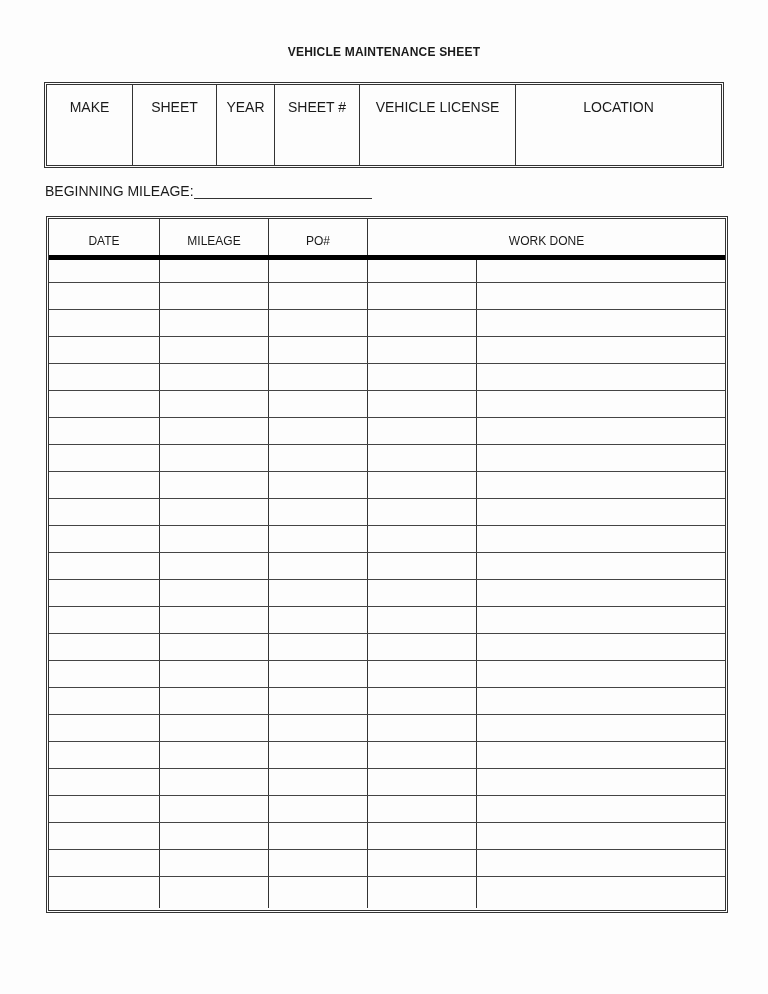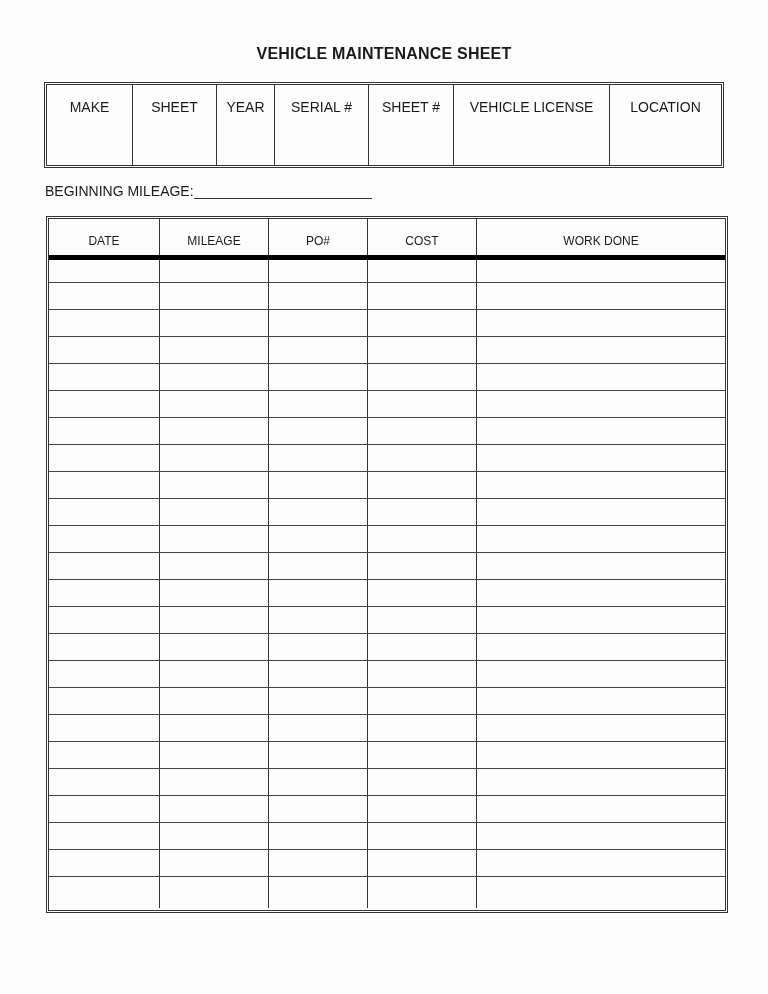--- a/index.html
+++ b/index.html
@@ -1,17 +1,17 @@
 <!DOCTYPE html>
 <html><head>
 <meta charset="utf-8">
 <style>
   html, body { margin:0; padding:0; background:#fdfdfd; }
   body { width:768px; height:994px; position:relative; font-family:"Liberation Sans", sans-serif; color:#1a1a1a; overflow:hidden; }
-  .title { position:absolute; top:45px; left:0; width:768px; text-align:center; font-weight:bold; font-size:16px; letter-spacing:0.2px; }
+  .title { position:absolute; top:45px; left:0; width:768px; text-align:center; font-weight:bold; font-size:12px; letter-spacing:0.2px; }
   .info-table { position:absolute; left:44px; top:82px; width:680px; height:86px; border:3px double #333; box-sizing:border-box; display:flex; }
   .info-col { border-right:1.5px solid #333; box-sizing:border-box; text-align:center; font-size:14px; padding-top:14px; }
   .info-col:last-child { border-right:none; }
   .mileage-line { position:absolute; left:45px; top:183px; font-size:14px; }
   .mileage-line .blank { display:inline-block; width:178px; border-bottom:1px solid #333; height:15px; vertical-align:bottom; }
   .log-table { position:absolute; left:46px; top:216px; width:682px; height:697px; border:3px double #333; box-sizing:border-box; }
   .log-head { display:flex; height:36px; border-bottom:5px solid #000; box-sizing:content-box; }
   .log-head .hc { border-right:1.5px solid #333; box-sizing:border-box; text-align:center; font-size:12px; padding-top:15px; }
   .log-head .hc:last-child { border-right:none; }
   .log-row { display:flex; height:27px; border-bottom:1.5px solid #444; box-sizing:border-box; }
@@ -22,36 +22,34 @@
 </style>
 </head>
 <body>
 
 <div class="title">VEHICLE MAINTENANCE SHEET</div>
 
 <div class="info-table" id="info-table">
     <div class="info-col" style="width: 86px;">MAKE</div>
     <div class="info-col" style="width: 84px;">SHEET</div>
     <div class="info-col" style="width: 58px;">YEAR</div>
-    <div class="info-col" style="width: 94px;">SERIAL #</div>
     <div class="info-col" style="width: 85px;">SHEET #</div>
     <div class="info-col" style="width: 156px;">VEHICLE LICENSE</div>
     <div class="info-col" style="width: 111px; flex: 1 1 0%;">LOCATION</div>
   </div>
 
 <div class="mileage-line">
   <span>BEGINNING MILEAGE:</span><span class="blank"></span>
 </div>
 
 <div class="log-table">
   <div class="log-head">
     <div class="hc w-date">DATE</div>
     <div class="hc w-mil">MILEAGE</div>
     <div class="hc w-po">PO#</div>
-    <div class="hc w-cost">COST</div>
     <div class="hc w-work">WORK DONE</div>
   </div>
   <div id="log-body">
       <div class="log-row" style="height: 23px;">
         <div class="c w-date"></div>
         <div class="c w-mil"></div>
         <div class="c w-po"></div>
         <div class="c w-cost"></div>
         <div class="c w-work"></div>
       </div>

